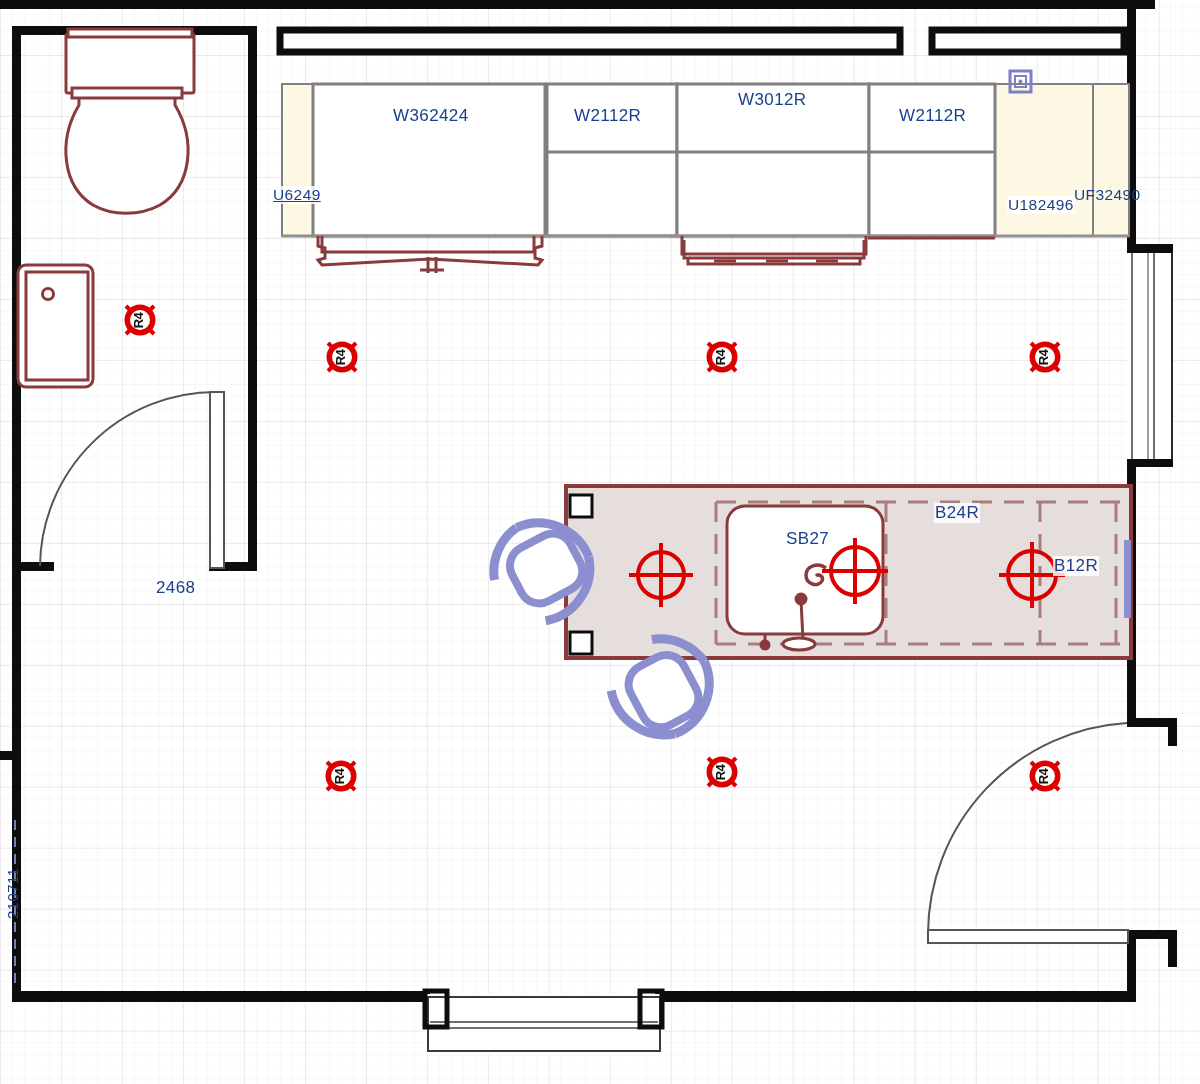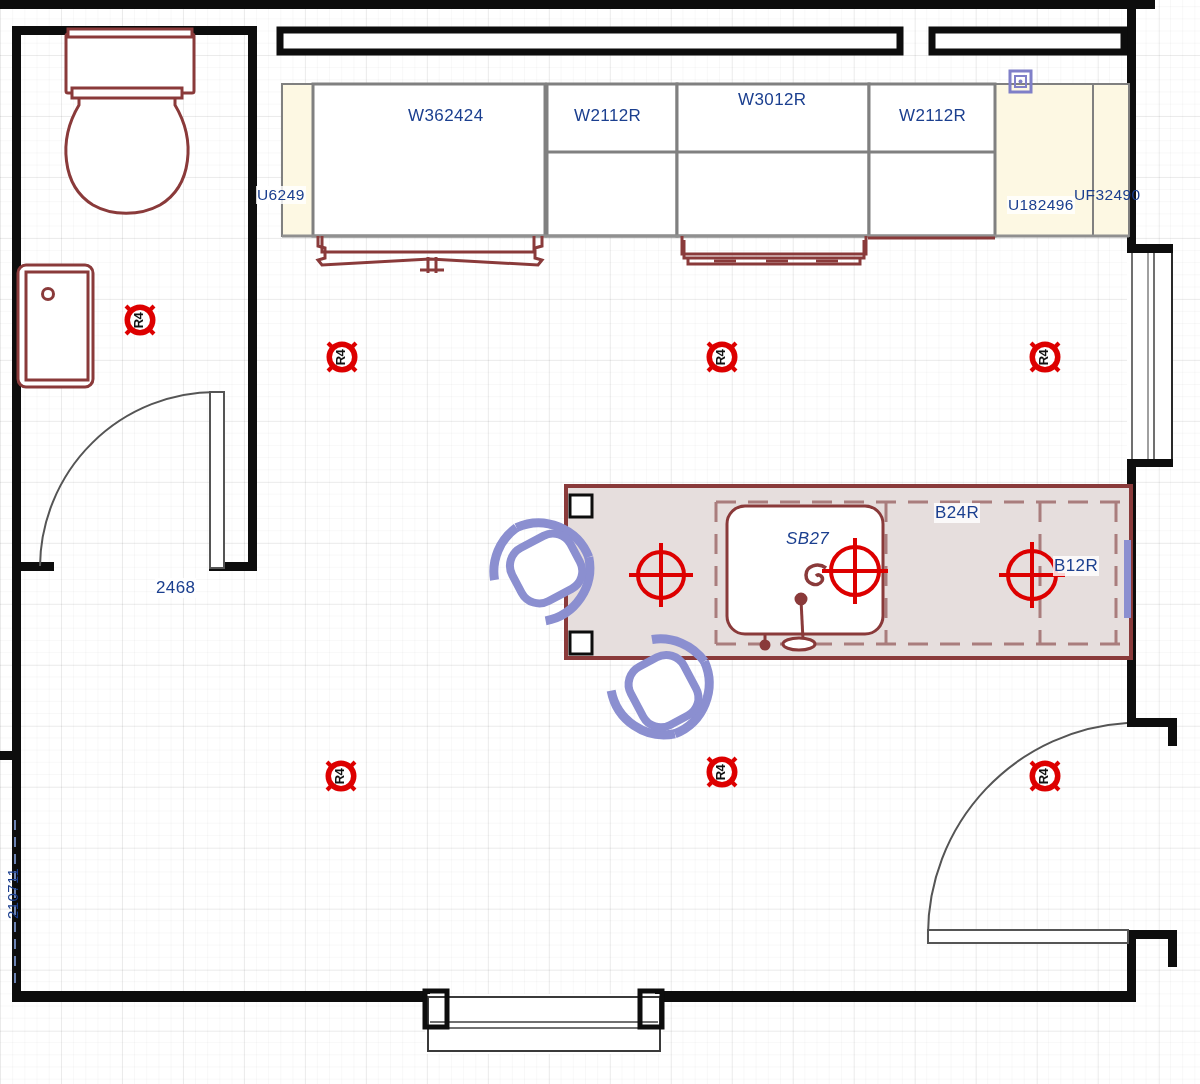--- a/index.html
+++ b/index.html
@@ -307,30 +307,30 @@
         <circle cx="1045" cy="776" r="10" fill="#ffffff"></circle>
       </g>
     </g>
 
     <g>
       <line x1="15" y1="820" x2="15" y2="985" stroke="#6d84b4" stroke-width="2" stroke-dasharray="10 7"></line>
     </g>
 
   </svg>
 
-  <div class="lbl" style="left:392px; top:106px;margin-left:15px;">W362424</div>
+  <div class="lbl" style="left:392px; top:106px;">W362424</div>
   <div class="lbl" style="left:573px; top:106px;">W2112R</div>
   <div class="lbl" style="left:737px; top:90px;">W3012R</div>
   <div class="lbl" style="left:898px; top:106px;">W2112R</div>
 
-  <div class="lbl sm" style="left:256px; top:186px;">U6249</div>
+  <div class="lbl sm" style="left:272px; top:186px;text-decoration:underline;">U6249</div>
   <div class="lbl sm" style="left:1007px; top:196px;">U182496</div>
   <div class="lbl sm" style="left:1073px; top:186px; background:transparent;text-align:center;">UF32490</div>
 
-  <div class="lbl" style="left:785px; top:529px;font-style:italic;">SB27</div>
+  <div class="lbl" style="left:785px; top:529px;">SB27</div>
   <div class="lbl" style="left:934px; top:503px;">B24R</div>
   <div class="lbl" style="left:1053px; top:556px;">B12R</div>
 
   <div class="lbl" style="left:119px; top:578px;margin-left:36px;">2468</div>
 
   <div class="lbl vert" style="left:4px; top:920px; font-size:15px;">210711</div>
 
   <div class="rlabel" style="left:131px; top:313px;">R4</div>
   <div class="rlabel" style="left:333px; top:350px;">R4</div>
   <div class="rlabel" style="left:713px; top:350px;">R4</div>

